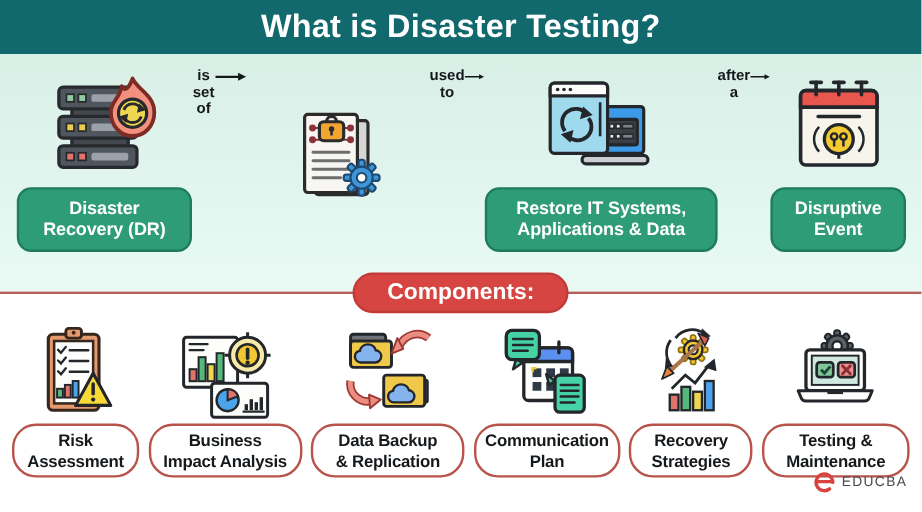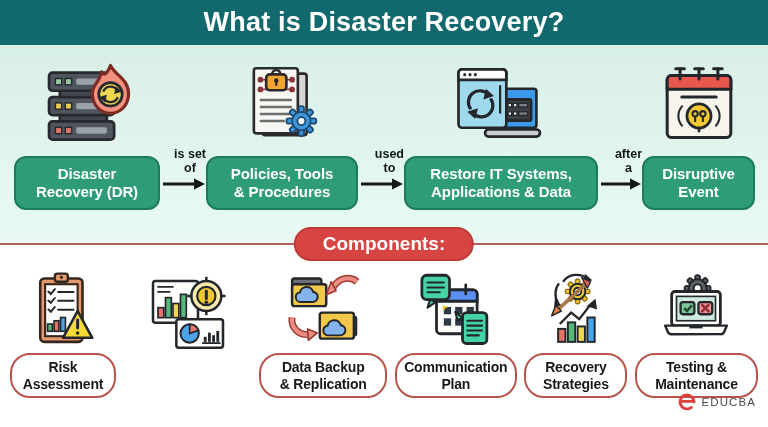--- a/index.html
+++ b/index.html
@@ -28,22 +28,22 @@
   .flow-step { height:153px; display:flex; flex-direction:column; align-items:center; }
   .flow-icon { flex:1; display:flex; align-items:center; justify-content:center; }
   .flow-box {
     width:100%; box-sizing:border-box; min-height:54px;
     background:#2f9c78; border:2px solid #1e7c5e; border-radius:12px;
     color:#ffffff; font-weight:bold; font-size:15px; line-height:1.22;
     display:flex; align-items:center; justify-content:center; text-align:center;
     padding:0 3px; letter-spacing:-.1px;
   }
   .flow-conn {
-    height:153px; display:flex; flex-direction:column;
-    align-items:flex-end; justify-content:flex-end; padding-bottom:19px; box-sizing:border-box;
+    height:153px; display:flex; flex-direction:row;
+    align-items:flex-start; justify-content:flex-end; padding-bottom:19px; box-sizing:border-box;
   }
   .conn-label {
     font-size:12.5px; font-weight:bold; color:#15181b; line-height:1.08;
     text-align:center; margin-bottom:2px;
   }
 
   
   .components-section {
     position:relative; height:184px; box-sizing:border-box;
     border-top:2px solid #b2625a; background:#ffffff; padding-top:24px;
@@ -68,21 +68,21 @@
     display:flex; align-items:center; gap:5px;
   }
   .brand span { color:#4b4b4b; font-size:11.5px; letter-spacing:1.1px; }
 </style>
 </head>
 <body>
 
 <div class="page">
 
   <header class="title-bar">
-    <h1>What is Disaster Recovery?</h1>
+    <h1>What is Disaster Testing?</h1>
   </header>
 
   <section class="flow-section">
     <div class="flow-row">
 
       <div class="flow-step" style="width:146px">
         <div class="flow-icon">
           <svg viewBox="0 0 104 96" width="94" height="88">
             <g stroke="#26292d" stroke-width="3" stroke-linejoin="round">
               <rect x="22" y="20" width="52" height="58" fill="#43484e"></rect>
@@ -156,22 +156,20 @@
                 <rect x="-3" y="-17" width="6" height="34" rx="2.5"></rect>
                 <rect x="-3" y="-17" width="6" height="34" rx="2.5" transform="rotate(45)"></rect>
                 <rect x="-3" y="-17" width="6" height="34" rx="2.5" transform="rotate(90)"></rect>
                 <rect x="-3" y="-17" width="6" height="34" rx="2.5" transform="rotate(135)"></rect>
               </g>
               <circle r="10.5" fill="#3e95d8" stroke="#1d4a72" stroke-width="2"></circle>
               <circle r="4.5" fill="#ffffff" stroke="#1d4a72" stroke-width="2"></circle>
             </g>
           </svg>
         </div>
-        <div class="flow-box pre">Policies, Tools
-&amp; Procedures</div>
       </div>
 
       <div class="flow-conn" style="width:46px">
         <div class="conn-label pre">used
 to</div>
         <svg width="44" height="14" viewBox="0 0 44 14">
           <line x1="1" y1="7" x2="33" y2="7" stroke="#15181b" stroke-width="3"></line>
           <polygon points="32,1.5 43,7 32,12.5" fill="#15181b"></polygon>
         </svg>
       </div>
@@ -319,20 +317,22 @@
             <path d="M50,75 L50,64 A11,11 0 0 1 60.5,71 Z" fill="#e2736b" stroke="#23272b" stroke-width="2"></path>
             <g fill="#23272b">
               <rect x="67" y="79" width="3.4" height="6"></rect>
                 <rect x="72" y="74" width="3.4" height="11"></rect>
               <rect x="77" y="77" width="3.4" height="8"></rect>
                 <rect x="82" y="72" width="3.4" height="13"></rect>
             </g>
             <line x1="65" y1="86.5" x2="87" y2="86.5" stroke="#23272b" stroke-width="2.2"></line>
           </svg>
         </div>
+        <div class="comp-label pre">Business
+Impact Analysis</div>
       </div>
 
       <div class="component" style="width:128px">
         <div class="comp-icon">
           <svg viewBox="0 0 96 96" width="80" height="78">
             <rect x="10" y="8" width="36" height="32" rx="3" fill="#6d7278" stroke="#23272b" stroke-width="3"></rect>
             <rect x="10" y="15" width="42" height="27" rx="3" fill="#f2c84b" stroke="#23272b" stroke-width="3"></rect>
             <path d="M20.5,37 c-3.3,0 -6,-2.7 -6,-6 c0,-3 2.2,-5.4 5.1,-5.9 c0.8,-3.8 4.2,-6.6 8.2,-6.6 c3.8,0 7,2.5 8.1,6 c3.1,0.3 5.6,2.9 5.6,6.1 c0,3.5 -2.8,6.4 -6.3,6.4 z" fill="#85b3ee" stroke="#23272b" stroke-width="2.4"></path>
             <rect x="80" y="55" width="9" height="23" rx="2" fill="#4a4f55" stroke="#23272b" stroke-width="2.4"></rect>
             <rect x="44" y="50" width="42" height="32" rx="3" fill="#f2c84b" stroke="#23272b" stroke-width="3"></rect>

